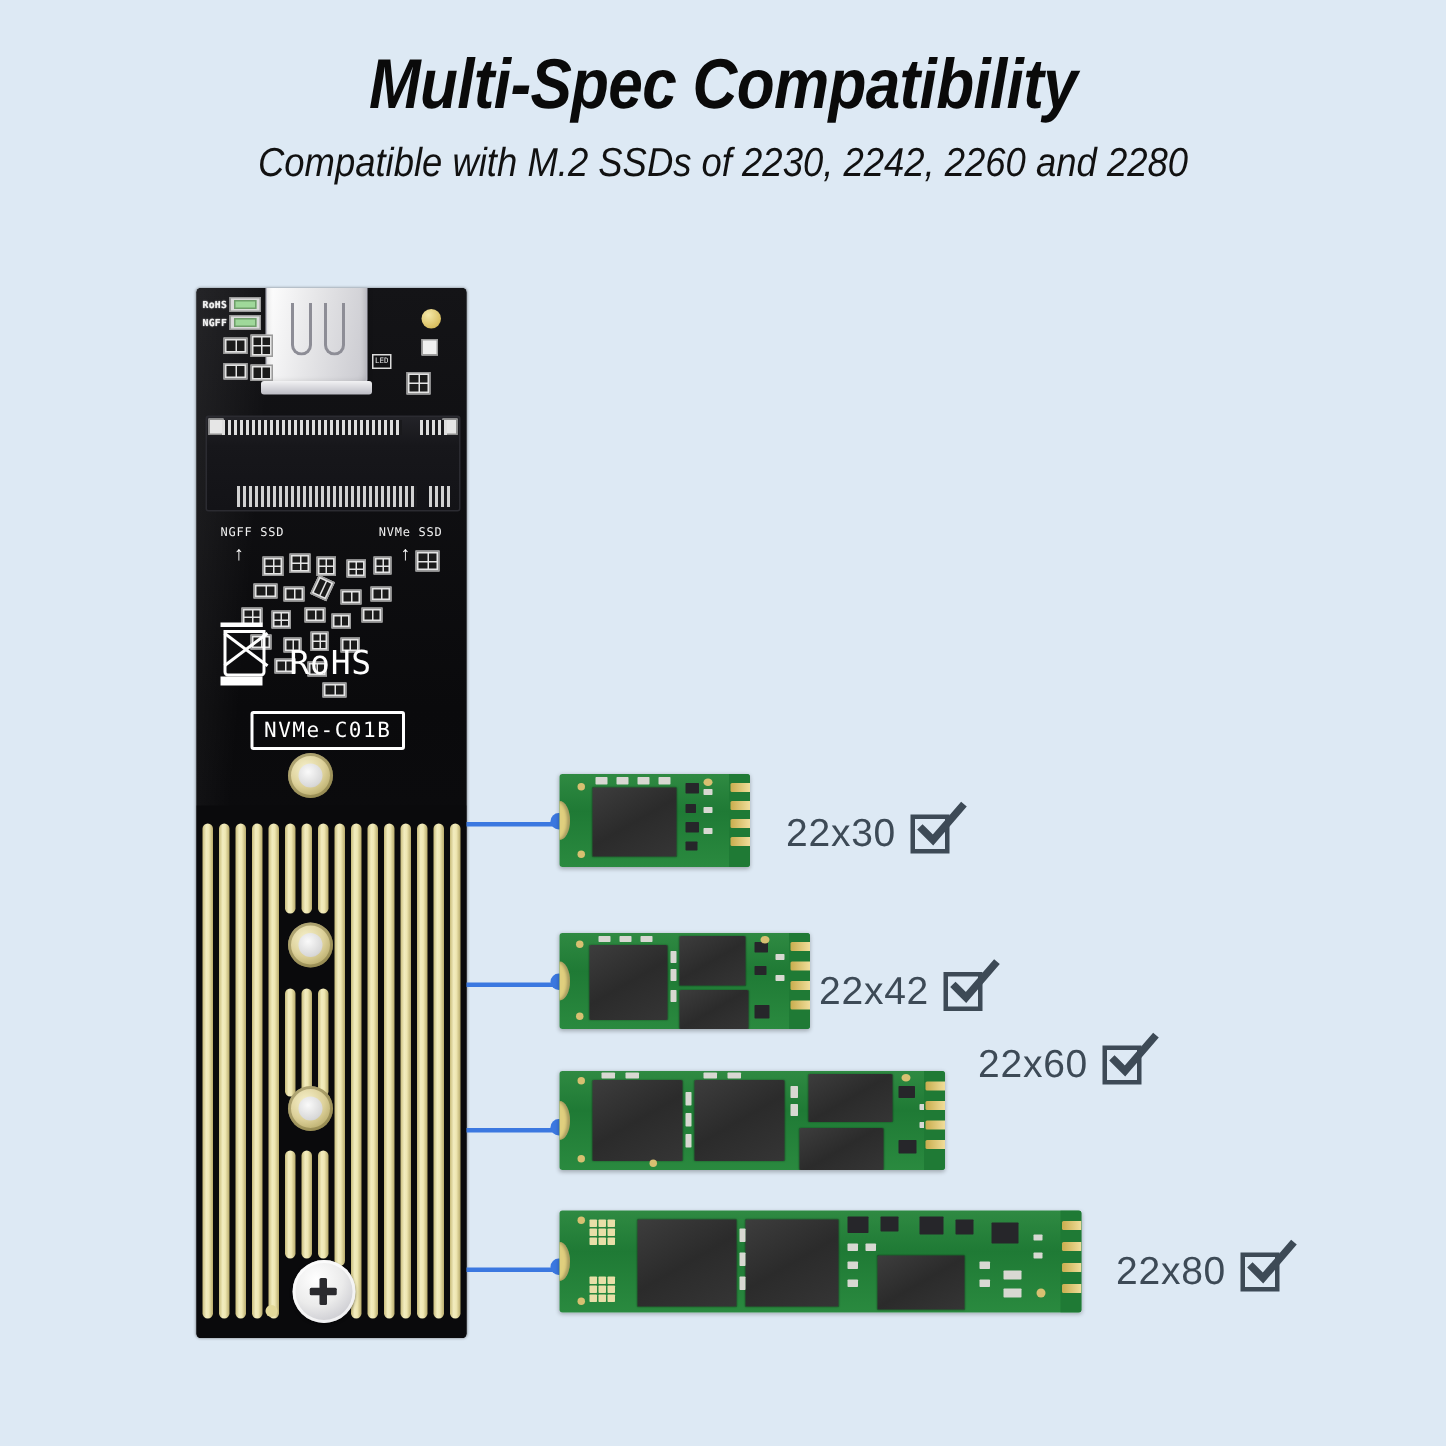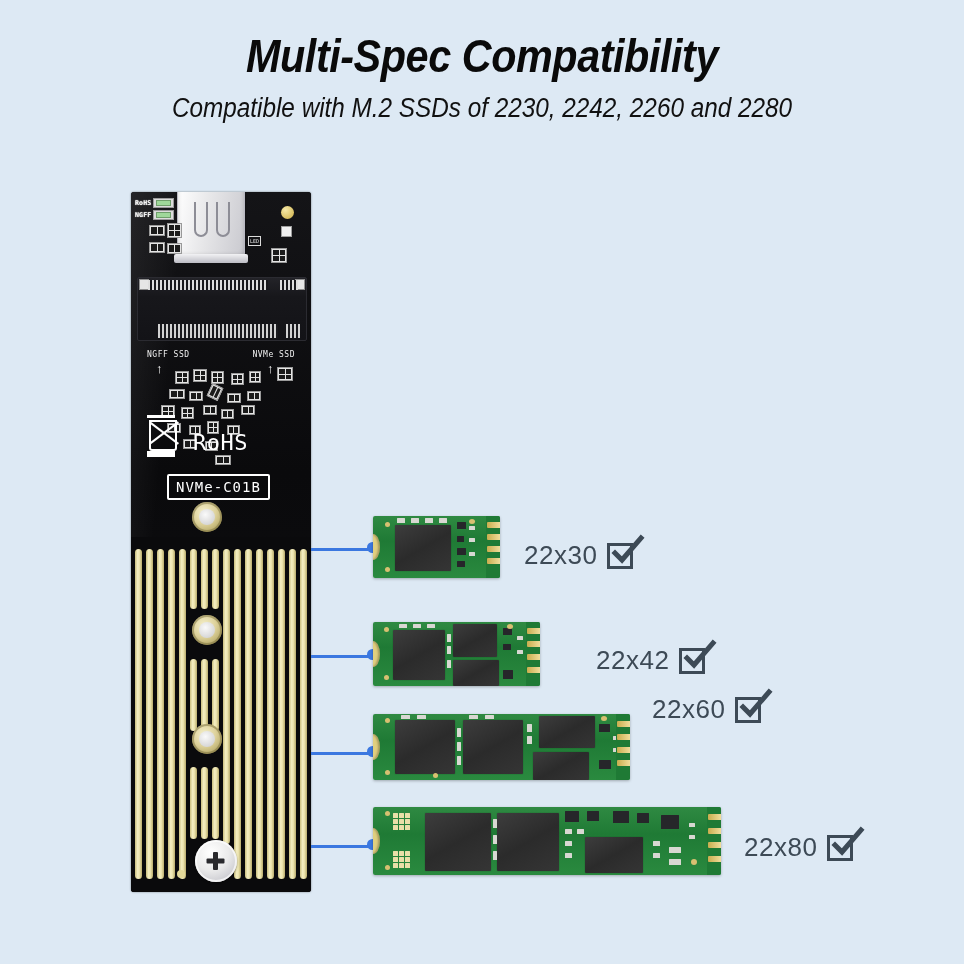--- a/index.html
+++ b/index.html
@@ -753,21 +753,21 @@
   <div class="chiplet" style="left:144px;top:14px;width:6px;height:4px;"></div>
   <div class="chiplet" style="left:144px;top:28px;width:6px;height:4px;"></div>
   <div class="fingers">
     <i style="top:6px;"></i>
       <i style="top:19px;"></i>
       <i style="top:32px;"></i>
       <i style="top:45px;"></i>
   </div>
 </div>
 
-<div class="size-label" style="left:596px; top:645px;">
+<div class="size-label" style="left:546px; top:645px;">
   <span class="size-text">22x42</span>
   <span class="check-box">
     <svg class="check-mark" viewBox="0 0 32 28">
       <path d="M4 15 L11 22 L30 0" fill="none" stroke="#3d4a56" stroke-width="5" stroke-linecap="square"></path>
     </svg>
   </span>
 </div>
 
 <div class="ssd" style="left:373px; top:714px; width:257px; height:66px;">
   <div class="ssd-notch"></div>

